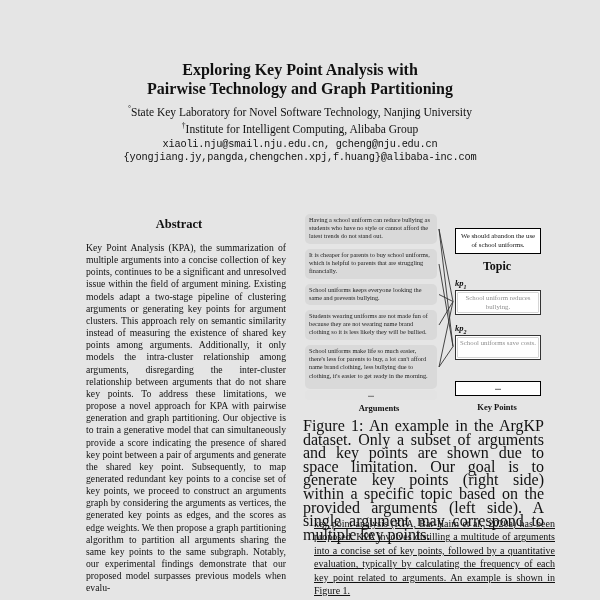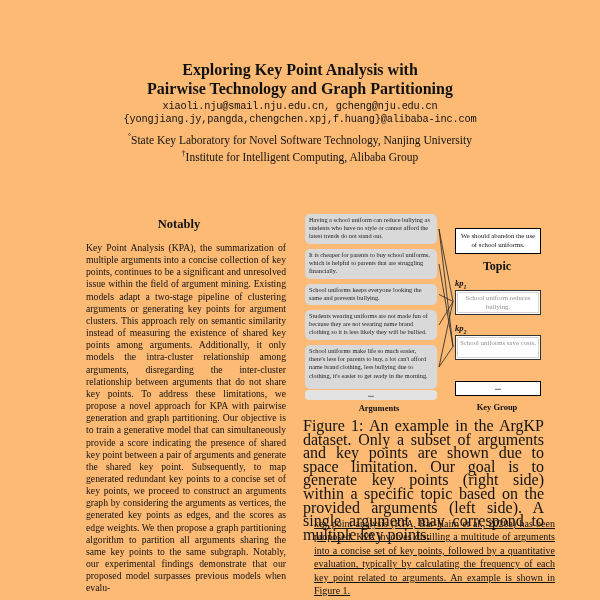--- a/index.html
+++ b/index.html
@@ -1,16 +1,16 @@
 <!DOCTYPE html>
 <html><head>
 <meta charset="utf-8">
 <style>
   html,body{margin:0;padding:0;background:#fff;}
-  #page{position:relative;width:600px;height:600px;background:#fdba74;overflow:hidden;
+  #page{position:relative;width:600px;height:600px;background:#e5e5e5;overflow:hidden;
         font-family:"Liberation Serif",serif;color:#111;}
   
   #header{position:absolute;top:60px;left:0;width:600px;text-align:center;}
   .title-line{font-size:16px;font-weight:bold;line-height:19px;}
   #authors{margin-top:7px;font-size:12.5px;font-weight:bold;line-height:13px;}
   #authors sup{font-size:8px;}
   #affils{margin-top:4px;font-size:11.5px;line-height:13px;}
   #affils sup{font-size:7.5px;}
   #emails{margin-top:2px;font-family:"Liberation Mono","DejaVu Sans Mono",monospace;
           font-size:10.3px;line-height:13px;letter-spacing:-0.2px;}
@@ -44,32 +44,32 @@
            line-height:13.4px;text-align:justify;text-decoration:underline;}
 </style>
 </head>
 <body>
 
 <div id="page">
 
   <div id="header">
     <div class="title-line">Exploring Key Point Analysis with</div>
     <div class="title-line">Pairwise Technology and Graph Partitioning</div>
+    <div id="affils">
+        <div><sup>°</sup>State Key Laboratory for Novel Software Technology, Nanjing University</div>
+        <div><sup>†</sup>Institute for Intelligent Computing, Alibaba Group</div>
+      </div>
     <div id="emails">
       <div>xiaoli.nju@smail.nju.edu.cn, gcheng@nju.edu.cn</div>
       <div>{yongjiang.jy,pangda,chengchen.xpj,f.huang}@alibaba-inc.com</div>
     </div>
-    <div id="affils">
-        <div><sup>°</sup>State Key Laboratory for Novel Software Technology, Nanjing University</div>
-        <div><sup>†</sup>Institute for Intelligent Computing, Alibaba Group</div>
-      </div>
   </div>
 
   <div id="left-col">
-    <div id="abstract-heading">Notably</div>
+    <div id="abstract-heading">Abstract</div>
     <div id="abstract-body">Key Point Analysis (KPA), the summarization of multiple arguments into a concise collection of key points, continues to be a significant and unresolved issue within the field of argument mining. Existing models adapt a two-stage pipeline of clustering arguments or generating key points for argument clusters. This approach rely on semantic similarity instead of measuring the existence of shared key points among arguments. Additionally, it only models the intra-cluster relationship among arguments, disregarding the inter-cluster relationship between arguments that do not share key points. To address these limitations, we propose a novel approach for KPA with pairwise generation and graph partitioning. Our objective is to train a generative model that can simultaneously provide a score indicating the presence of shared key point between a pair of arguments and generate the shared key point. Subsequently, to map generated redundant key points to a concise set of key points, we proceed to construct an arguments graph by considering the arguments as vertices, the generated key points as edges, and the scores as edge weights. We then propose a graph partitioning algorithm to partition all arguments sharing the same key points to the same subgraph. Notably, our experimental findings demonstrate that our proposed model surpasses previous models when evalu-</div>
   </div>
 
   <div id="figure">
     <svg id="edge-svg" viewBox="0 0 242 205" xmlns="http://www.w3.org/2000/svg">
         <line x1="136" y1="19" x2="150" y2="91.5"></line>
         <line x1="136" y1="19" x2="150" y2="136.5"></line>
         <line x1="136" y1="54" x2="150" y2="136.5"></line>
         <line x1="136" y1="84.5" x2="150" y2="91.5"></line>
         <line x1="136" y1="115" x2="150" y2="91.5"></line>
@@ -84,20 +84,20 @@
       <div class="arg-box" style="top: 135px; min-height: 40px;">School uniforms make life so much easier, there's less for parents to buy, a lot can't afford name brand clothing, less bullying due to clothing, it's easier to get ready in the morning.</div>
       <div class="ellipsis-gray" style="top: 180px; height: 10px;">...</div>
       <div class="fig-label" style="top: 193px; left: 10px; width: 132px;">Arguments</div>
       <div class="right-box" id="topic-box" style="top: 18px; min-height: 18px;">We should abandon the use of school uniforms.</div>
       <div class="fig-label" style="top: 49px; left: 152px; width: 84px; font-size: 12px;">Topic</div>
       <div class="kp-label" style="top: 68px;">kp<sub>1</sub></div>
       <div class="right-box kp-box" style="top: 80px; min-height: 17px;">School uniform reduces bullying.</div>
       <div class="kp-label" style="top: 113px;">kp<sub>2</sub></div>
       <div class="right-box kp-box" style="top: 125px; min-height: 17px;">School uniforms save costs.</div>
       <div class="right-box" id="kp-ellipsis" style="top: 171px; height: 7px; padding: 3px 4px;">...</div>
-      <div class="fig-label" style="top: 192px; left: 152px; width: 84px;">Key Group</div>
+      <div class="fig-label" style="top: 192px; left: 152px; width: 84px;">Key Points</div>
     </div>
 
   <div id="caption">Figure 1: An example in the ArgKP dataset. Only a subset of arguments and key points are shown due to space limitation. Our goal is to generate key points (right side) within a specific topic based on the provided arguments (left side). A single argument may correspond to multiple key points.</div>
 
   <div id="right-body">key point analysis (KPA, Bar-Haim et al., 2020a) has been proposed. KPA involves distilling a multitude of arguments into a concise set of key points, followed by a quantitative evaluation, typically by calculating the frequency of each key point related to arguments. An example is shown in Figure 1.</div>
 
 </div>
 
 </body></html>

